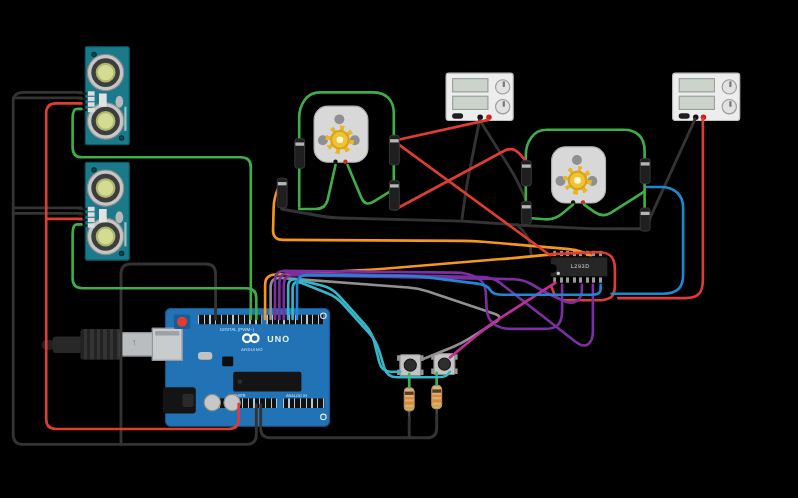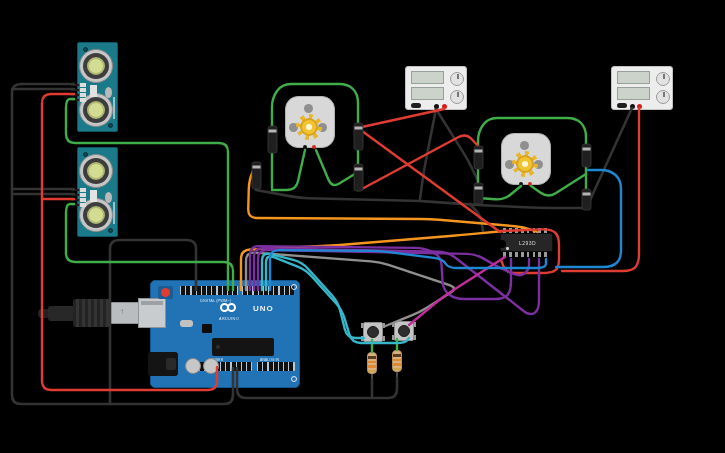--- a/index.html
+++ b/index.html
@@ -30,21 +30,21 @@
   .a-reset{left:8px;top:6px;width:15px;height:13px;background:#1a5c94;border-radius:2px;}
   .a-reset:after{content:"";position:absolute;left:3px;top:2px;width:9px;height:9px;border-radius:50%;background:#e03c31;}
   .a-hdr{background:#101010;background-image:repeating-linear-gradient(90deg,#b5c9d8 0 1.2px,transparent 1.2px 5.2px);border-radius:1px;height:9px;}
   .a-hdr.t1{left:30px;top:6px;width:58px;}
   .a-hdr.t2{left:92px;top:6px;width:52px;}
   .a-hdr.b1{left:44px;top:82px;width:58px;}
   .a-hdr.b2{left:107px;top:82px;width:38px;}
   .a-digital{left:50px;top:17px;font-size:5px;transform:scale(.8);transform-origin:left;color:#cfe3f2;white-space:nowrap;}
   .a-ring{width:9px;height:9px;border:2px solid #fff;border-radius:50%;top:23px;}
   .a-ring.r1{left:70px}.a-ring.r2{left:77px}
-  .a-uno{left:93px;top:24px;font-size:8px;font-weight:bold;color:#eaf1f7;letter-spacing:1px;margin-left:10px;}
+  .a-uno{left:93px;top:24px;font-size:8px;font-weight:bold;color:#eaf1f7;letter-spacing:1px;}
   .a-brand{left:69px;top:35px;font-size:5px;transform:scale(.75);transform-origin:left;color:#dbe9f4;letter-spacing:.5px;}
   .a-icsp{left:52px;top:44px;width:10px;height:9px;background:#0d0d0d;border-radius:1px;}
   .a-xtal{left:30px;top:40px;width:13px;height:7px;background:#c2c2c2;border-radius:3px;}
   .a-ic{left:62px;top:58px;width:62px;height:18px;background:#141414;border-radius:2px;}
   .a-ic:after{content:"";position:absolute;left:4px;top:7px;width:4px;height:4px;border-radius:50%;background:#2e2e2e;}
   .a-usbport{left:-12px;top:18px;width:28px;height:30px;background:#c9ccce;border:1px solid #8e9396;}
   .a-usbport:after{content:"";position:absolute;left:2px;top:2px;width:22px;height:4px;background:#9ba1a5;}
   .a-jack{left:-2px;top:72px;width:30px;height:24px;background:#141414;border-radius:3px;}
   .a-jack:after{content:"";position:absolute;right:2px;top:6px;width:10px;height:12px;background:#2a2a2a;border-radius:2px;}
   .a-cap{top:78px;width:16px;height:16px;border-radius:50%;background:#c7c7c7;border:1px solid #8a8a8a;}

